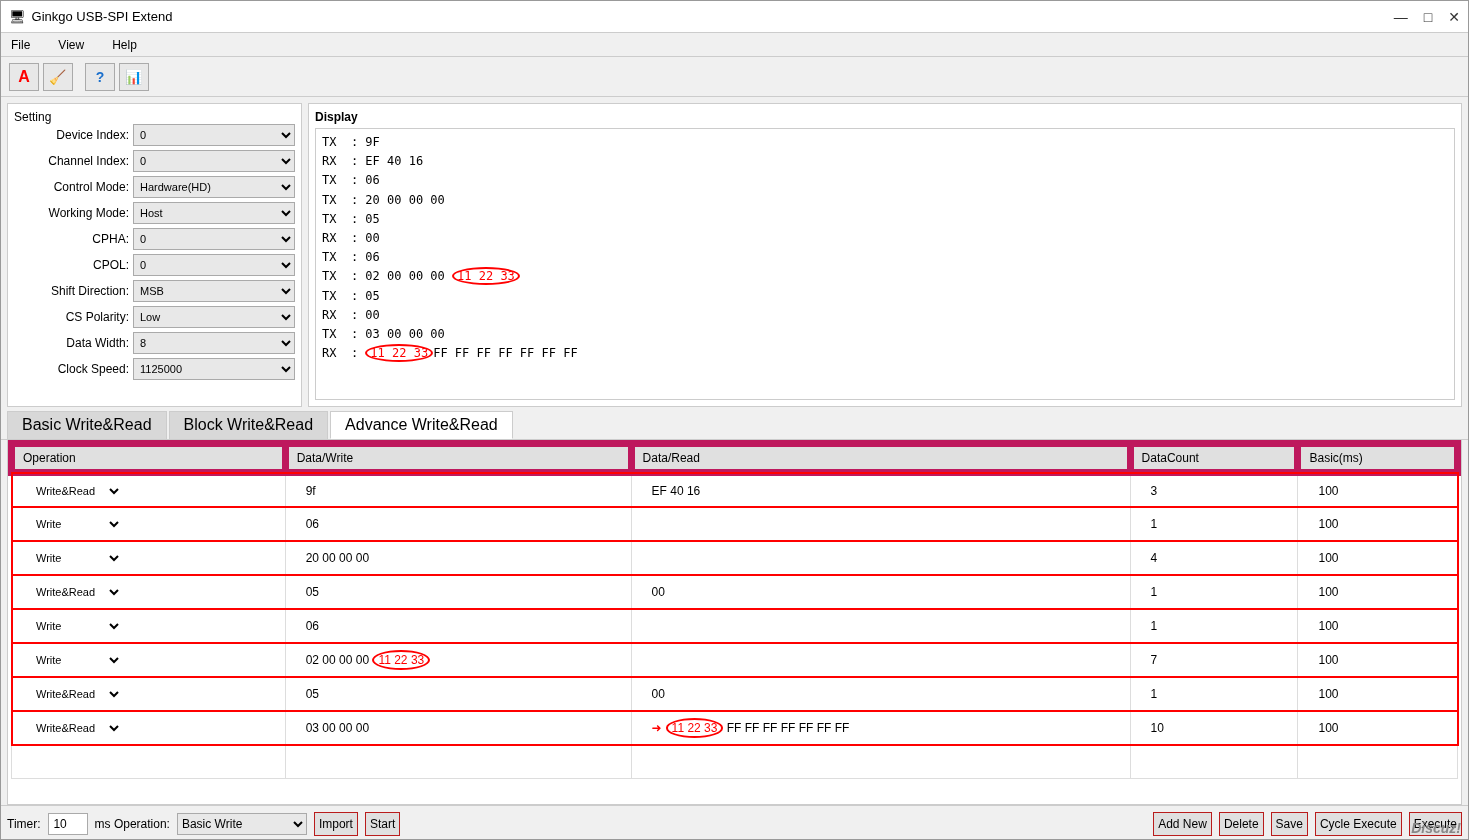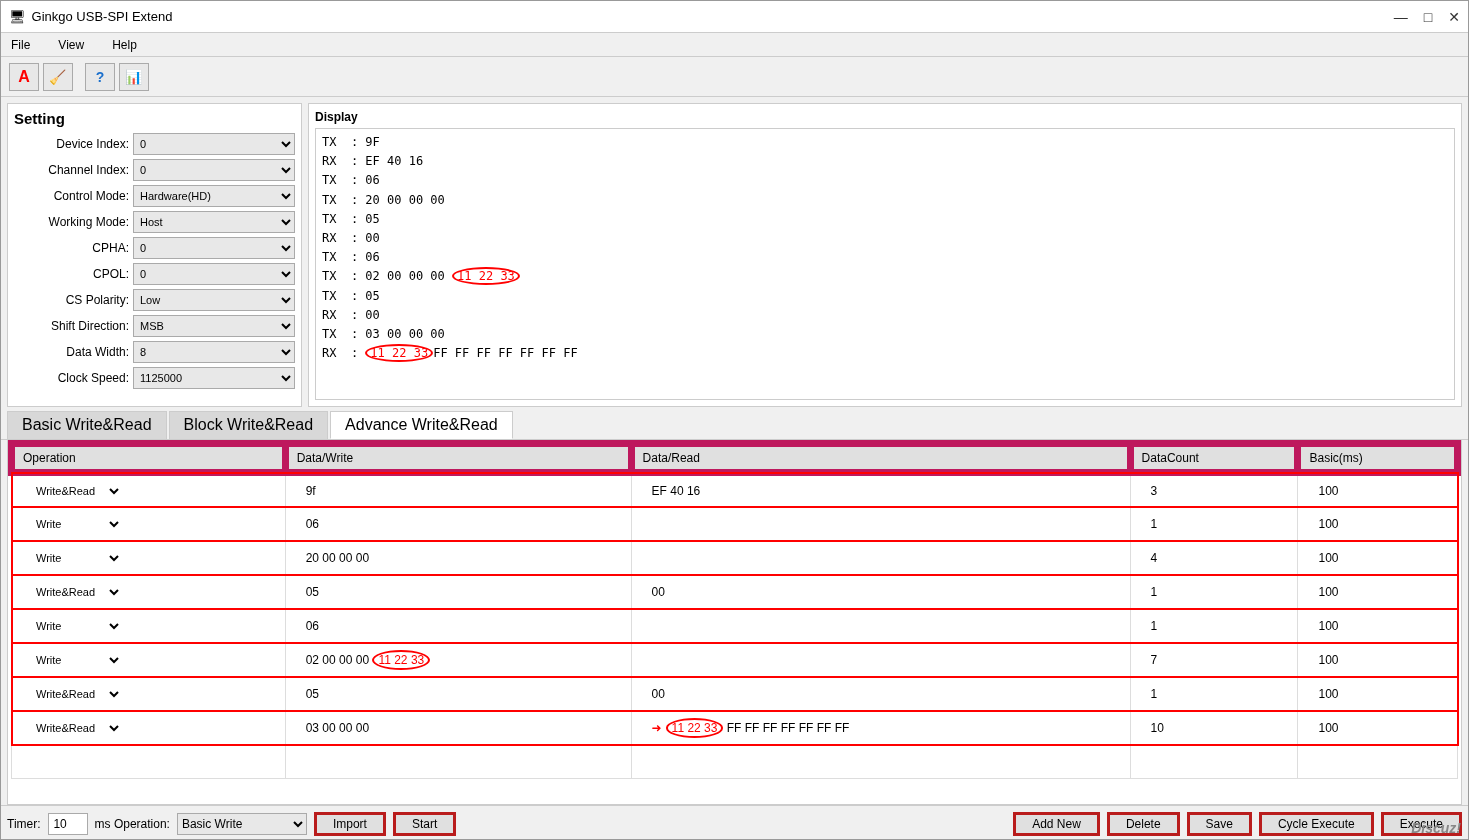--- a/index.html
+++ b/index.html
@@ -53,23 +53,22 @@
     
     
     .settings-panel {
       background: #fff;
       border: 1px solid #ccc;
       padding: 6px;
       width: 295px;
       flex-shrink: 0;
     }
     .settings-panel .panel-title {
-      font-size: 15px;
-      font-weight: bold;
-      margin-bottom: 6px;
+      font-size: 12px;
+      font-weight: normal;
     }
     .setting-row {
       display: flex;
       align-items: center;
       margin-bottom: 4px;
       gap: 4px;
     }
     .setting-label {
       text-align: right;
       width: 115px;
@@ -193,22 +192,22 @@
     }
     .operation-select {
       height: 22px;
       border: 1px solid #aaa;
       background: #e8e8e8;
       font-size: 12px;
       width: 130px;
     }
     .action-btn {
       height: 24px;
-      padding: 0 16px;
-      border: 3px solid #b91c1c;
+      padding: 0 4px;
+      border: 1px solid #b91c1c;
       background: #e0e0e0;
       cursor: pointer;
       font-size: 12px;
     }
     .spacer { flex: 1; }
     
     
     .watermark {
       position: fixed;
       bottom: 4px;
@@ -314,26 +313,26 @@
         </div>
         <div class="setting-row">
           <span class="setting-label">CPHA:</span>
           <select class="setting-select"><option>0</option></select>
         </div>
         <div class="setting-row">
           <span class="setting-label">CPOL:</span>
           <select class="setting-select"><option>0</option></select>
         </div>
         <div class="setting-row">
+          <span class="setting-label">Shift Direction:</span>
+          <select class="setting-select"><option>MSB</option></select>
+        </div>
+        <div class="setting-row">
           <span class="setting-label">CS Polarity:</span>
           <select class="setting-select"><option>Low</option></select>
-        </div>
-        <div class="setting-row">
-          <span class="setting-label">Shift Direction:</span>
-          <select class="setting-select"><option>MSB</option></select>
         </div>
         <div class="setting-row">
           <span class="setting-label">Data Width:</span>
           <select class="setting-select"><option>8</option></select>
         </div>
         <div class="setting-row">
           <span class="setting-label">Clock Speed:</span>
           <select class="setting-select"><option>1125000</option></select>
         </div>
       </div>

